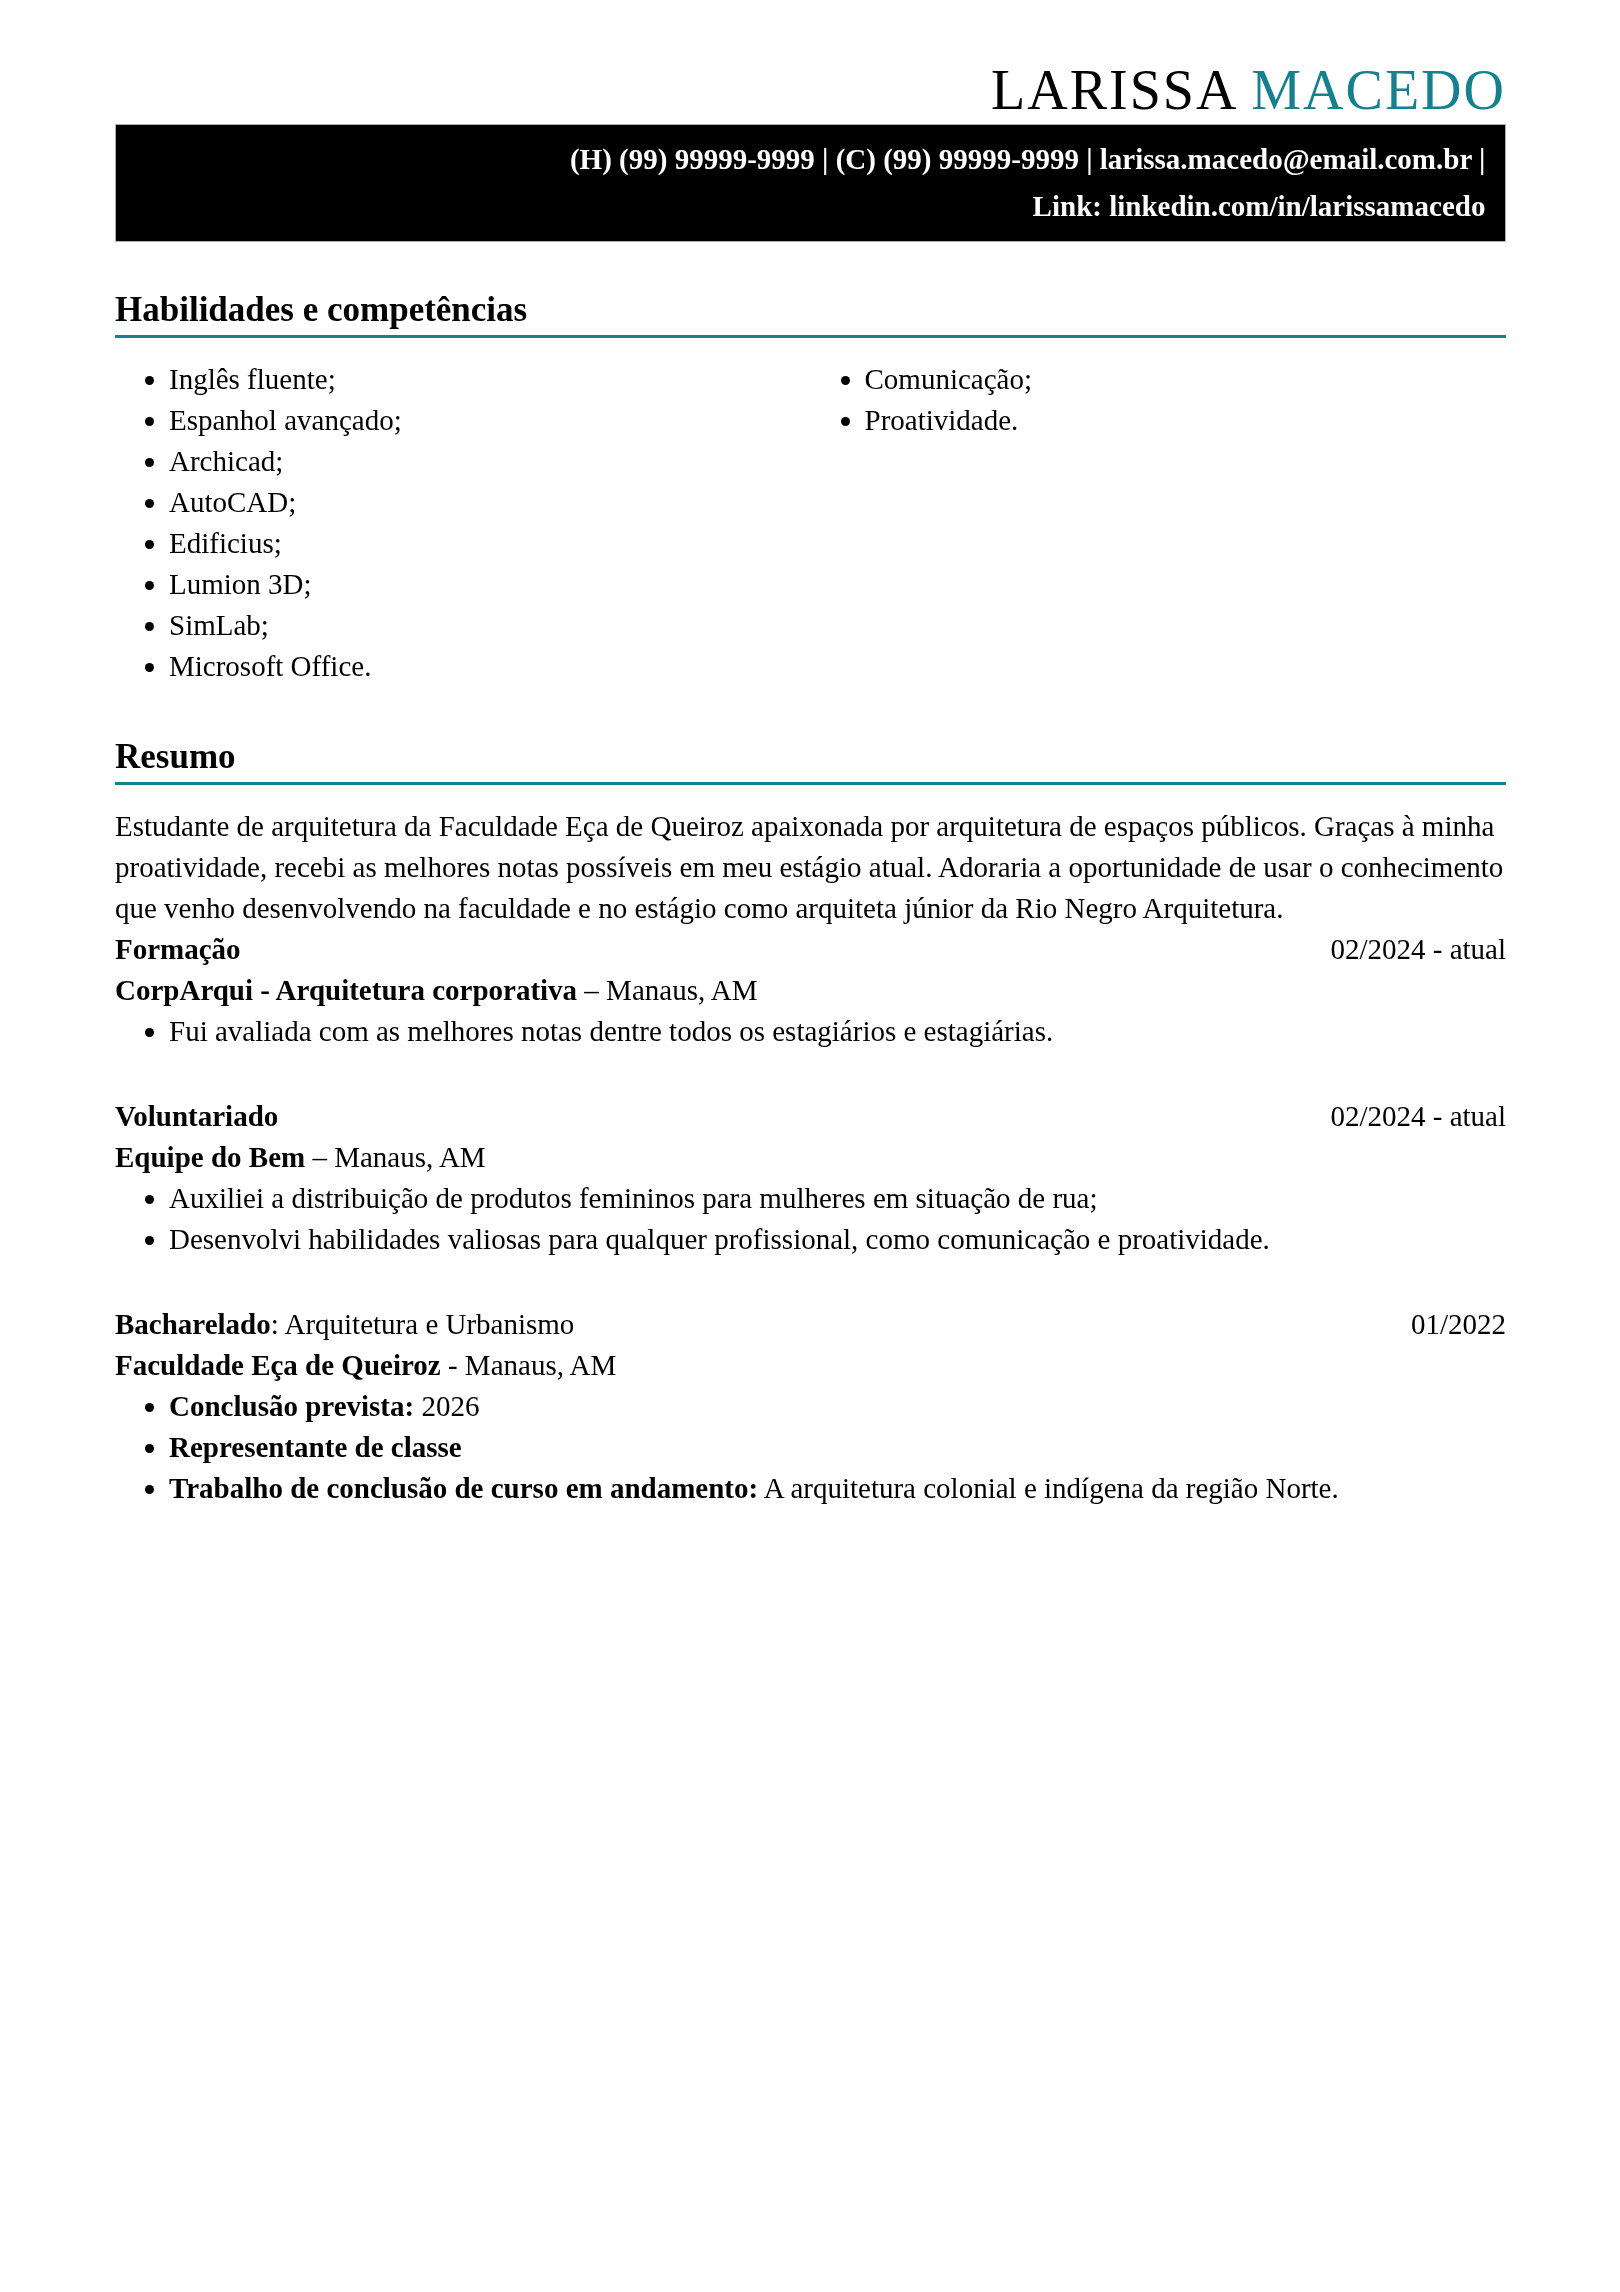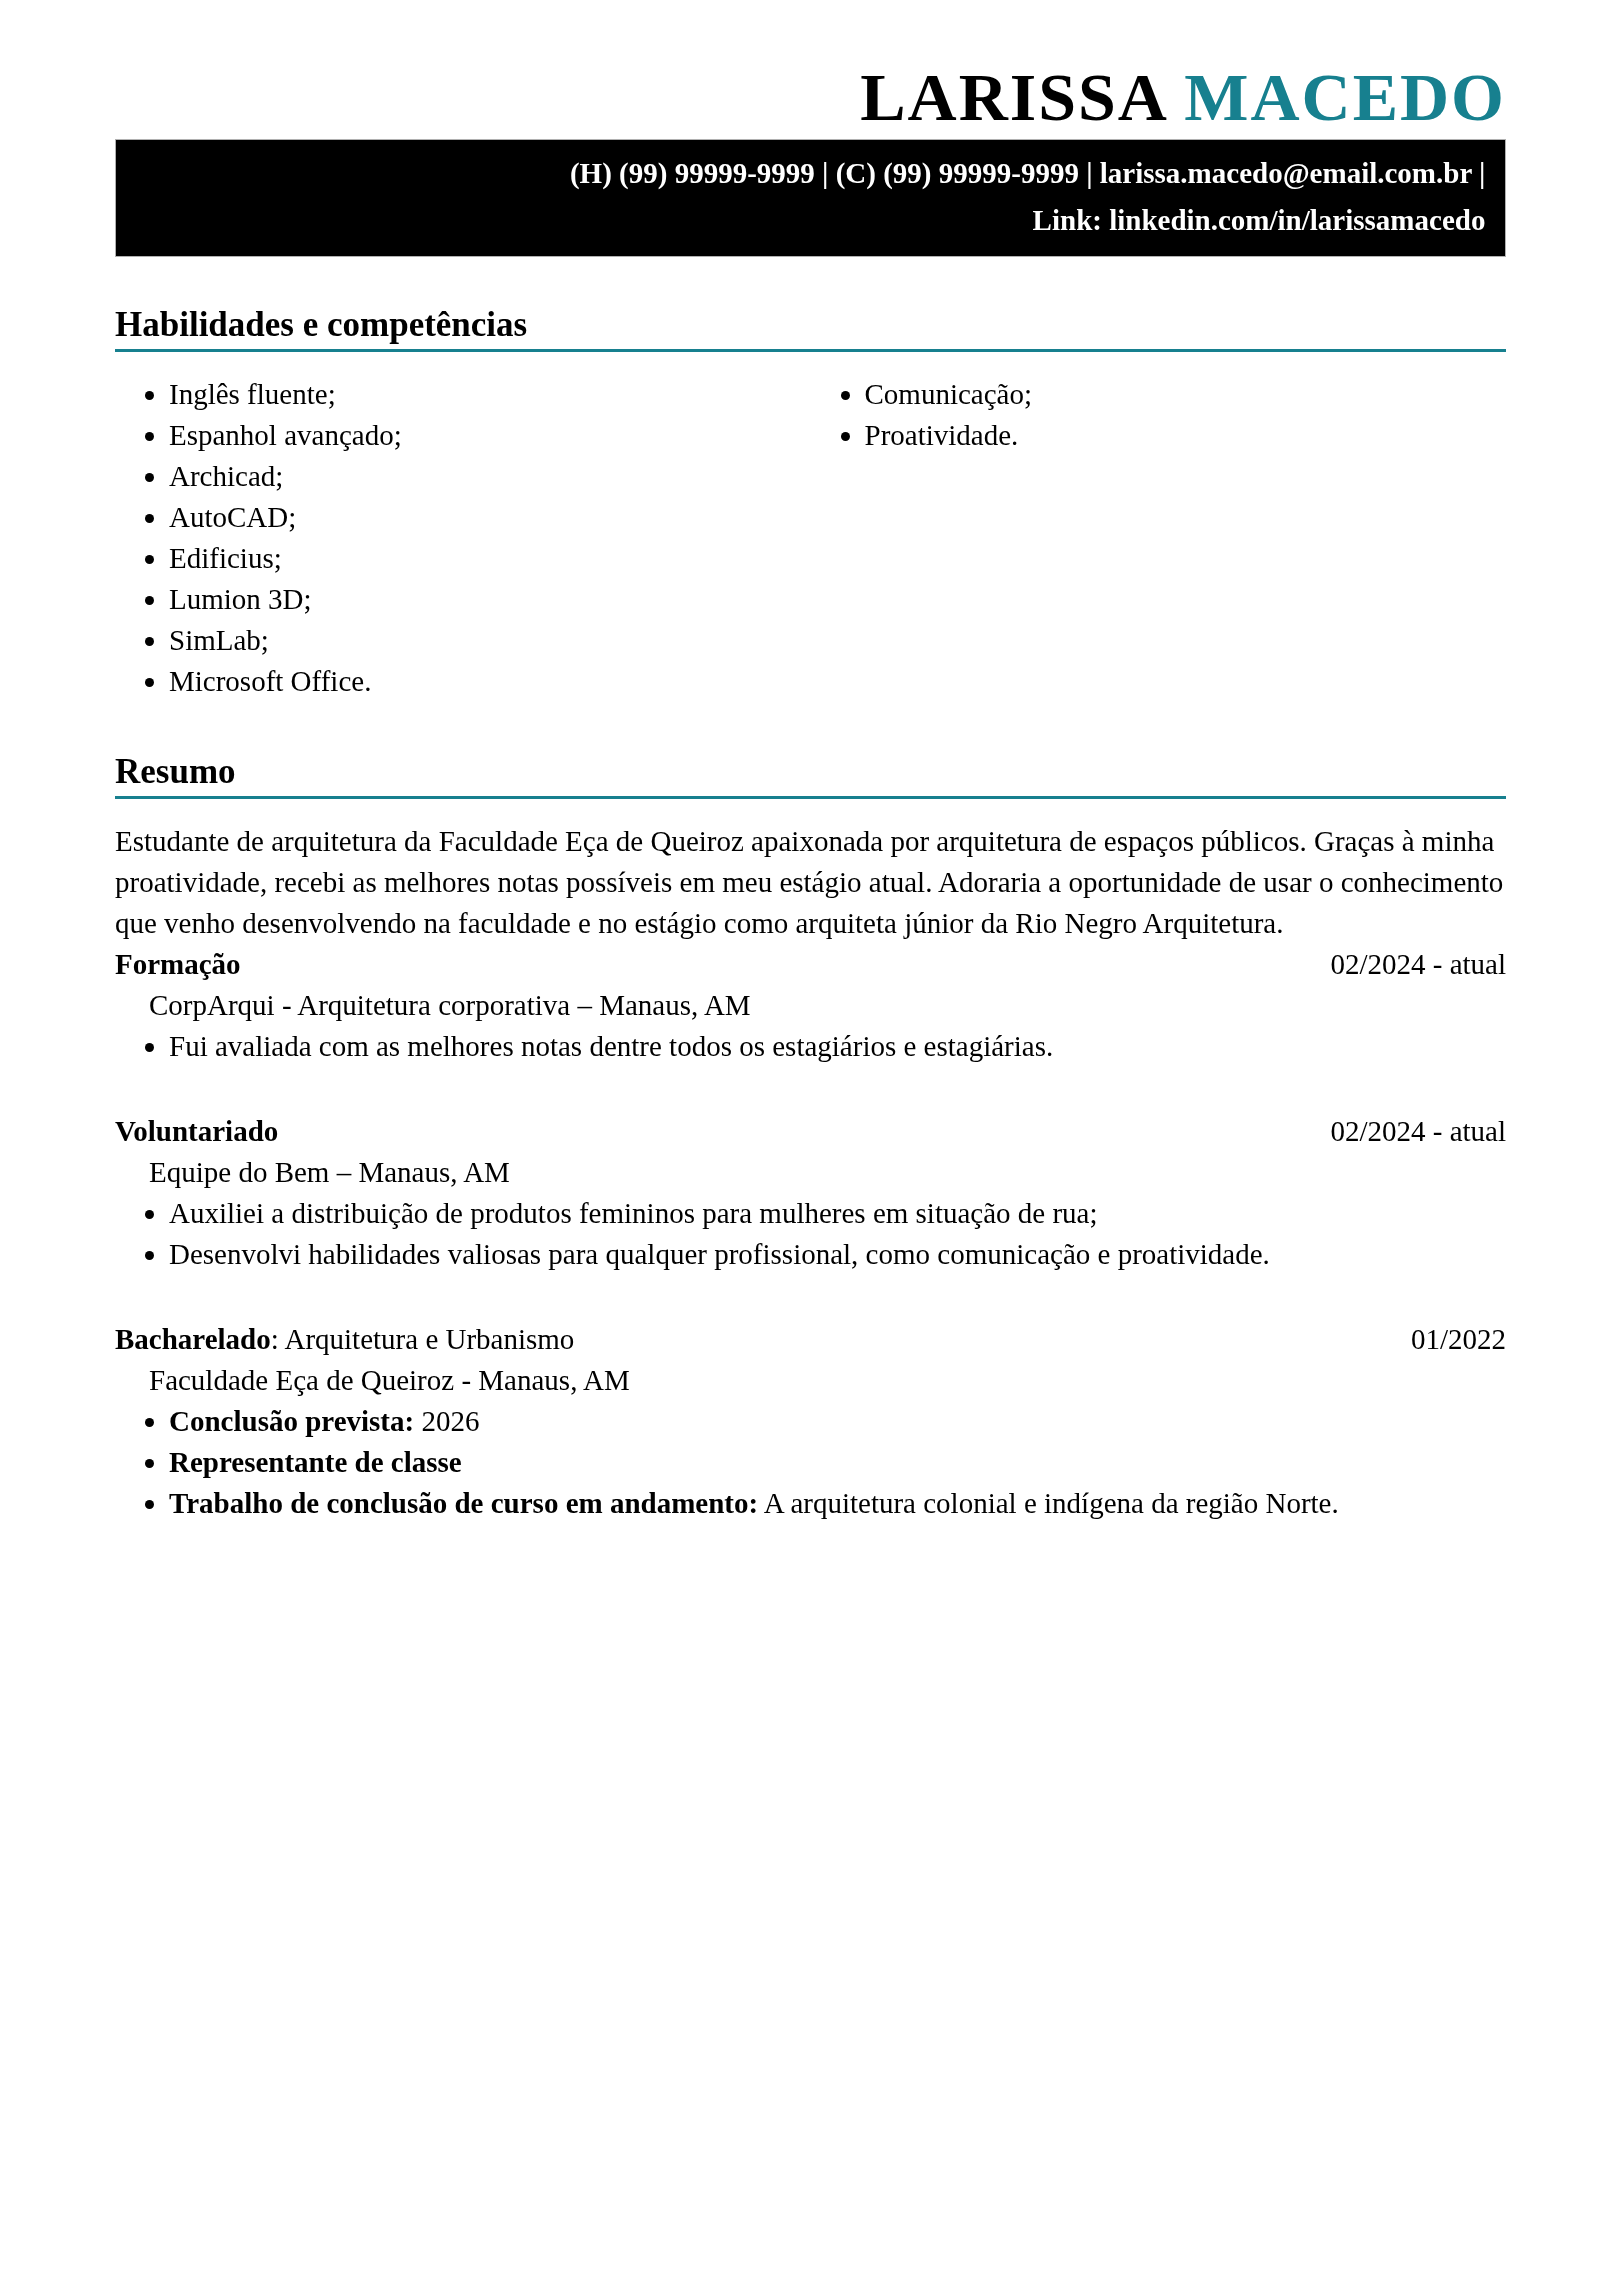--- a/index.html
+++ b/index.html
@@ -15,23 +15,23 @@
     background:#ffffff;
     padding:0 114px 0 115px;
     font-family:"Liberation Serif","DejaVu Serif",serif;
     color:#000000;
     overflow:hidden;
   }
   
   .name{
     margin:57px 0 0 0;
     text-align:right;
-    font-size:68px;
+    font-size:56px;
     line-height:1.2;
-    font-weight:bold;
+    font-weight:normal;
     letter-spacing:2px;
     white-space:nowrap;
   }
   .name .last{color:var(--accent);}
   .contact-bar{
     background:var(--bar-background);
     color:var(--bar-text);
     border:1px solid #b0b0b0;
     height:118px;
     padding:10.8px 19.6px 0 0;
@@ -66,21 +66,21 @@
   .entry + .entry{margin-top:44px;}
   .entry-row{
     display:flex;
     justify-content:space-between;
     font-size:29px;
     line-height:41px;
   }
   .entry-row .strong{font-weight:bold;}
   .entry-row .dates{font-weight:normal;white-space:nowrap;}
   .subtitle-row{font-size:29px;line-height:41px;}
-  .subtitle-row .strong{font-weight:normal;margin-left:34px;}
+  .subtitle-row .strong{font-weight:bold;}
   ul.bullets li .strong{font-weight:bold;}
 </style>
 </head>
 <body>
 
 <div class="page">
 
   <h1 class="name"><span>LARISSA </span><span class="last">MACEDO</span></h1>
 
   <div class="contact-bar">

